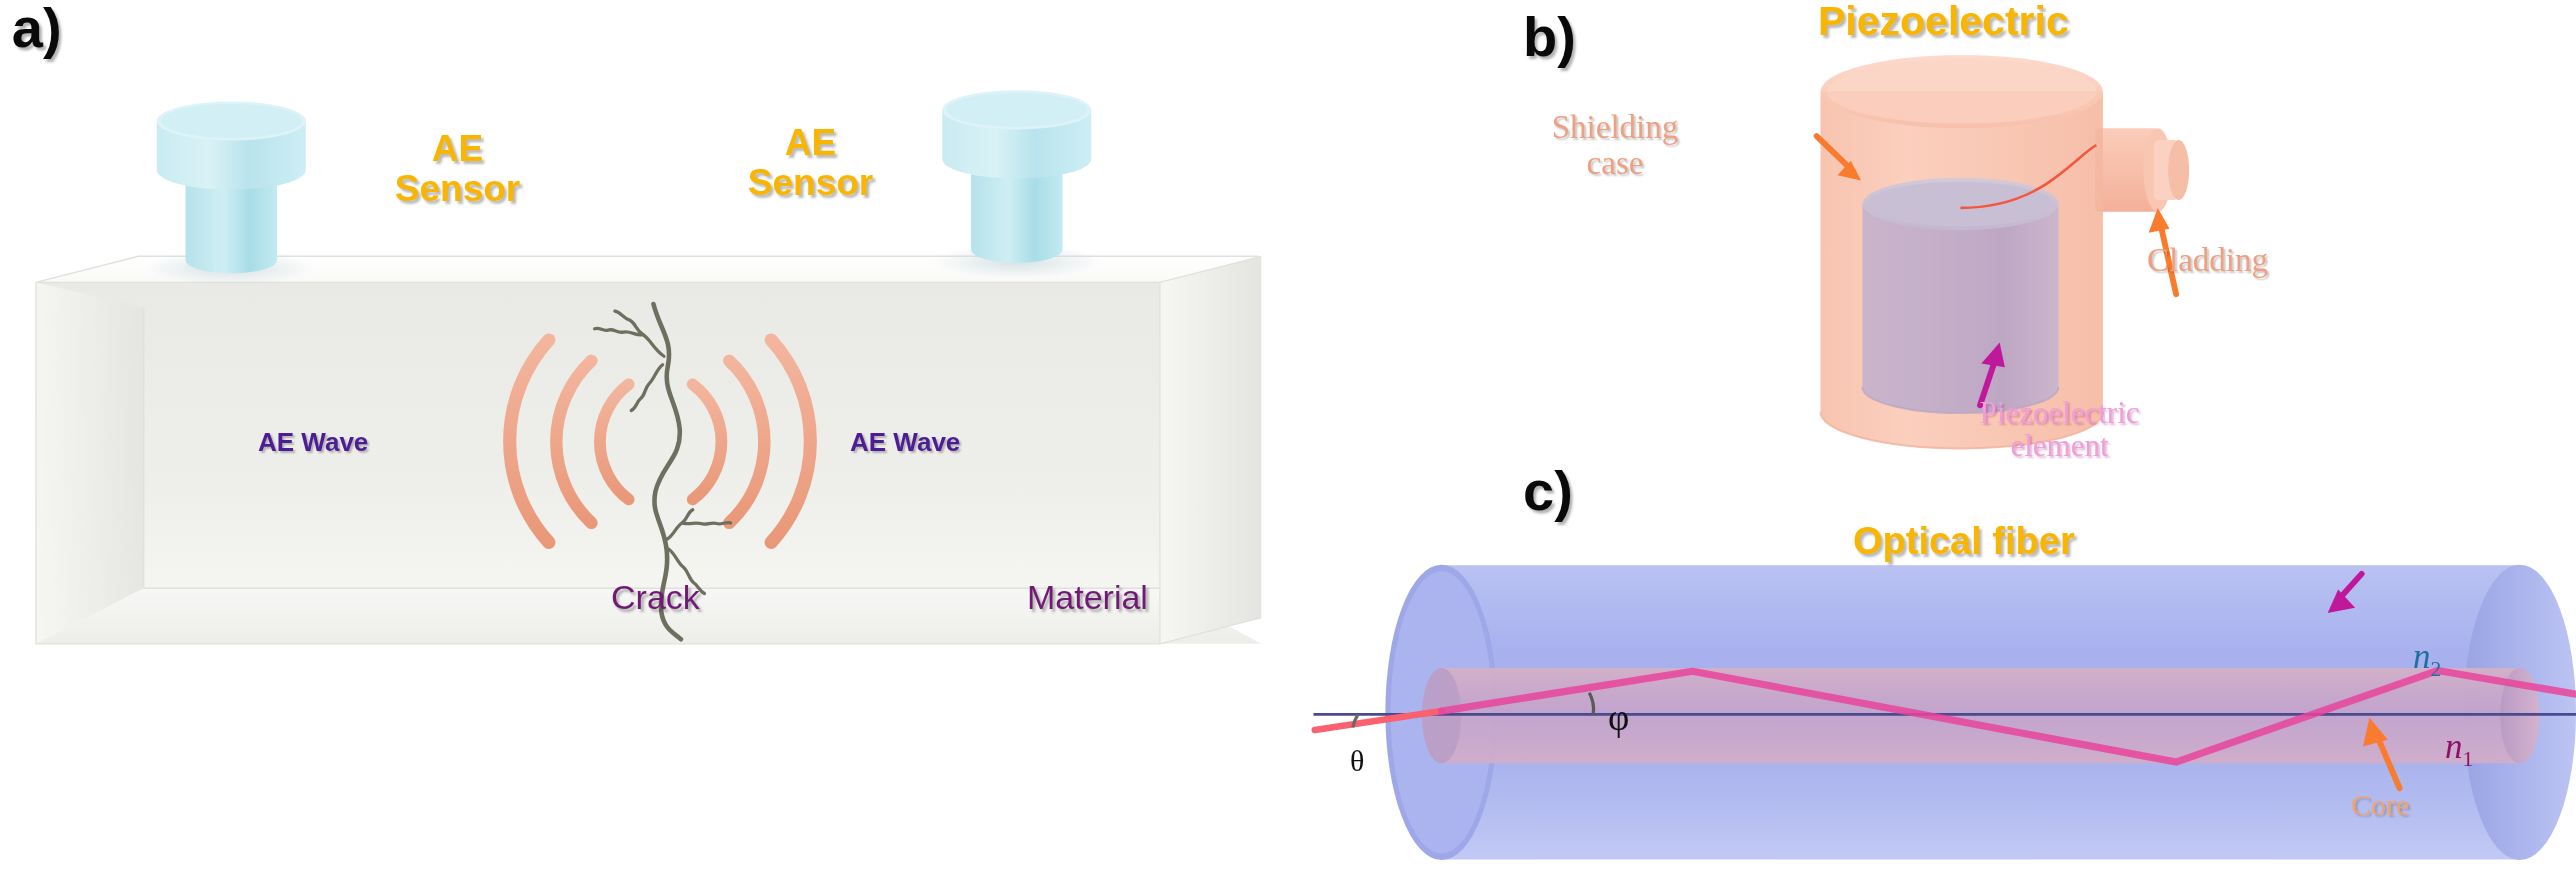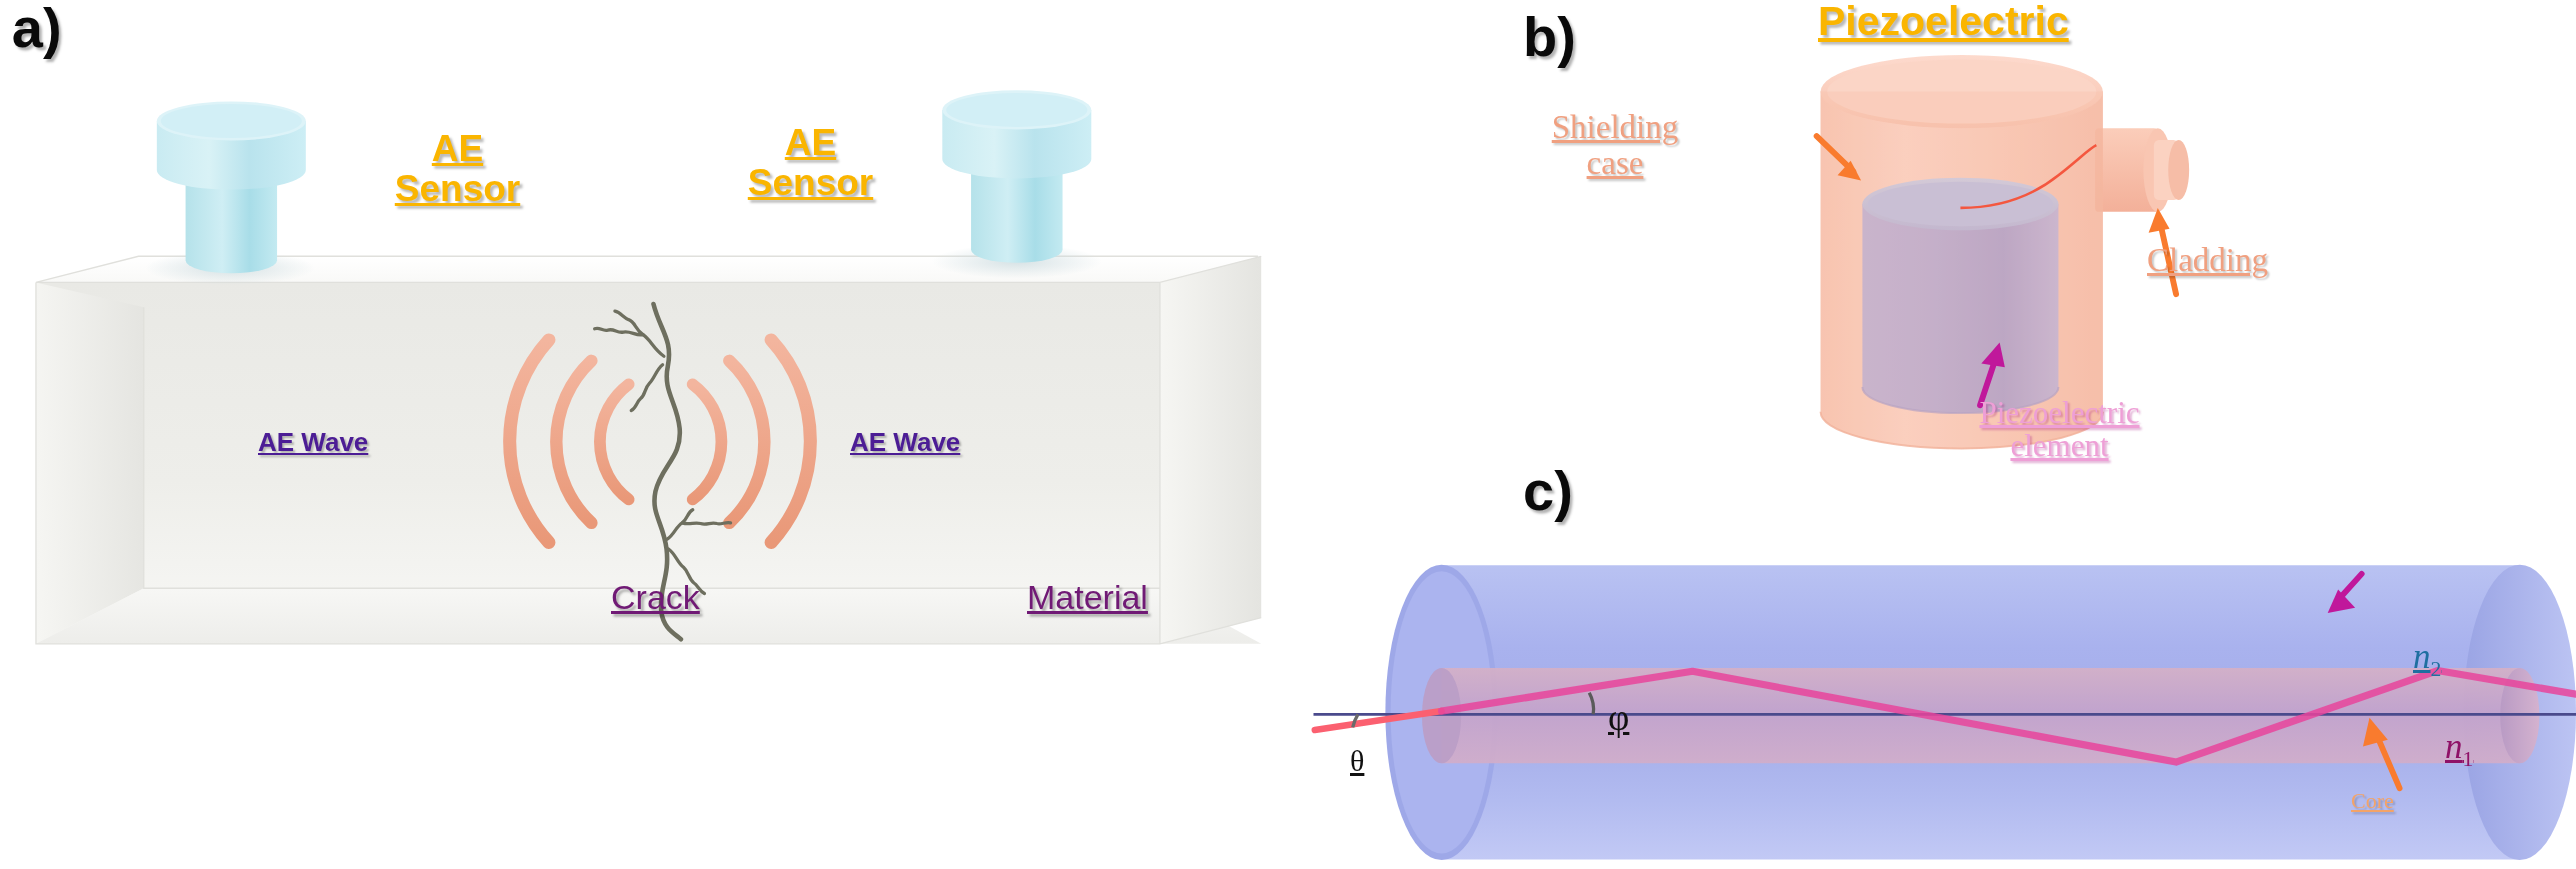--- a/index.html
+++ b/index.html
@@ -7,21 +7,21 @@
        font-family:"Liberation Sans",sans-serif;}
   .stage{position:absolute;inset:0;width:2576px;height:870px;}
   svg.layer{position:absolute;left:0;top:0;width:2576px;height:870px;}
 
   
   .panel-letter{
     position:absolute;font-family:"Liberation Sans",sans-serif;
     font-weight:bold;font-size:56px;color:#0a0a0a;line-height:1;
     text-shadow:2.6px 2.6px 2.6px rgba(0,0,0,.30);
   }
-  .lbl{position:absolute;line-height:1.08;white-space:pre-line;text-decoration:underline;}
+  .lbl{position:absolute;line-height:1.08;white-space:pre-line;}
 
   .amber-title{
     font-family:"Liberation Sans",sans-serif;font-weight:bold;
     color:#FAB500;text-shadow:2.6px 2.6px 2.6px rgba(0,0,0,.28);
   }
   .ae-sensor{
     font-size:37px;text-align:center;
   }
   .piezo-title{font-size:41px;}
   .fiber-title{font-size:38px;}
@@ -41,21 +41,21 @@
     font-size:33px;color:#F0A080;
     text-shadow:2px 2px 2px rgba(0,0,0,.22);
   }
   .salmon.center{text-align:center;}
   .magenta{
     font-family:"Liberation Serif",serif;font-weight:normal;
     font-size:31px;color:#EE9FD6;text-align:center;
     text-shadow:2px 2px 2px rgba(160,0,120,.30);
   }
   .core-lbl{
-    font-family:"Liberation Serif",serif;font-size:22px;color:#F3A368;
+    font-family:"Liberation Serif",serif;font-size:30px;color:#F3A368;
     text-shadow:2px 2px 2px rgba(0,0,0,.20);
   }
   .n-idx{
     font-family:"Liberation Serif",serif;font-style:italic;
     font-size:35px;
   }
   .n-idx sub{font-size:.62em;font-style:normal;}
   .n2{color:#1F6FA0;}
   .n1{color:#8F1167;margin-left:28px;}
   .greek{
@@ -329,20 +329,21 @@
   <div class="lbl amber-title piezo-title" style="left:1818px;top:-1.3px;">Piezoelectric</div>
 
   <div class="lbl salmon center" style="left:1517px;top:110px;width:196px;">Shielding
 case</div>
 
   <div class="lbl salmon" style="left:2147px;top:243px;">Cladding</div>
 
   <div class="lbl magenta" style="left:1883px;top:396px;width:353px;">Piezoelectric
 element</div>
 
+  <div class="lbl amber-title fiber-title" style="left:1853px;top:521px;">Optical fiber</div>
 
 
   <div class="lbl core-lbl" style="left:2351px;top:789px;">Core</div>
 
   <div class="lbl n-idx n2" style="left:2413px;top:600px;">
     <span>n</span><sub>2</sub>
   </div>
 
   <div class="lbl n-idx n1" style="left:2417px;top:690px;">
     <span>n</span><sub>1</sub>

